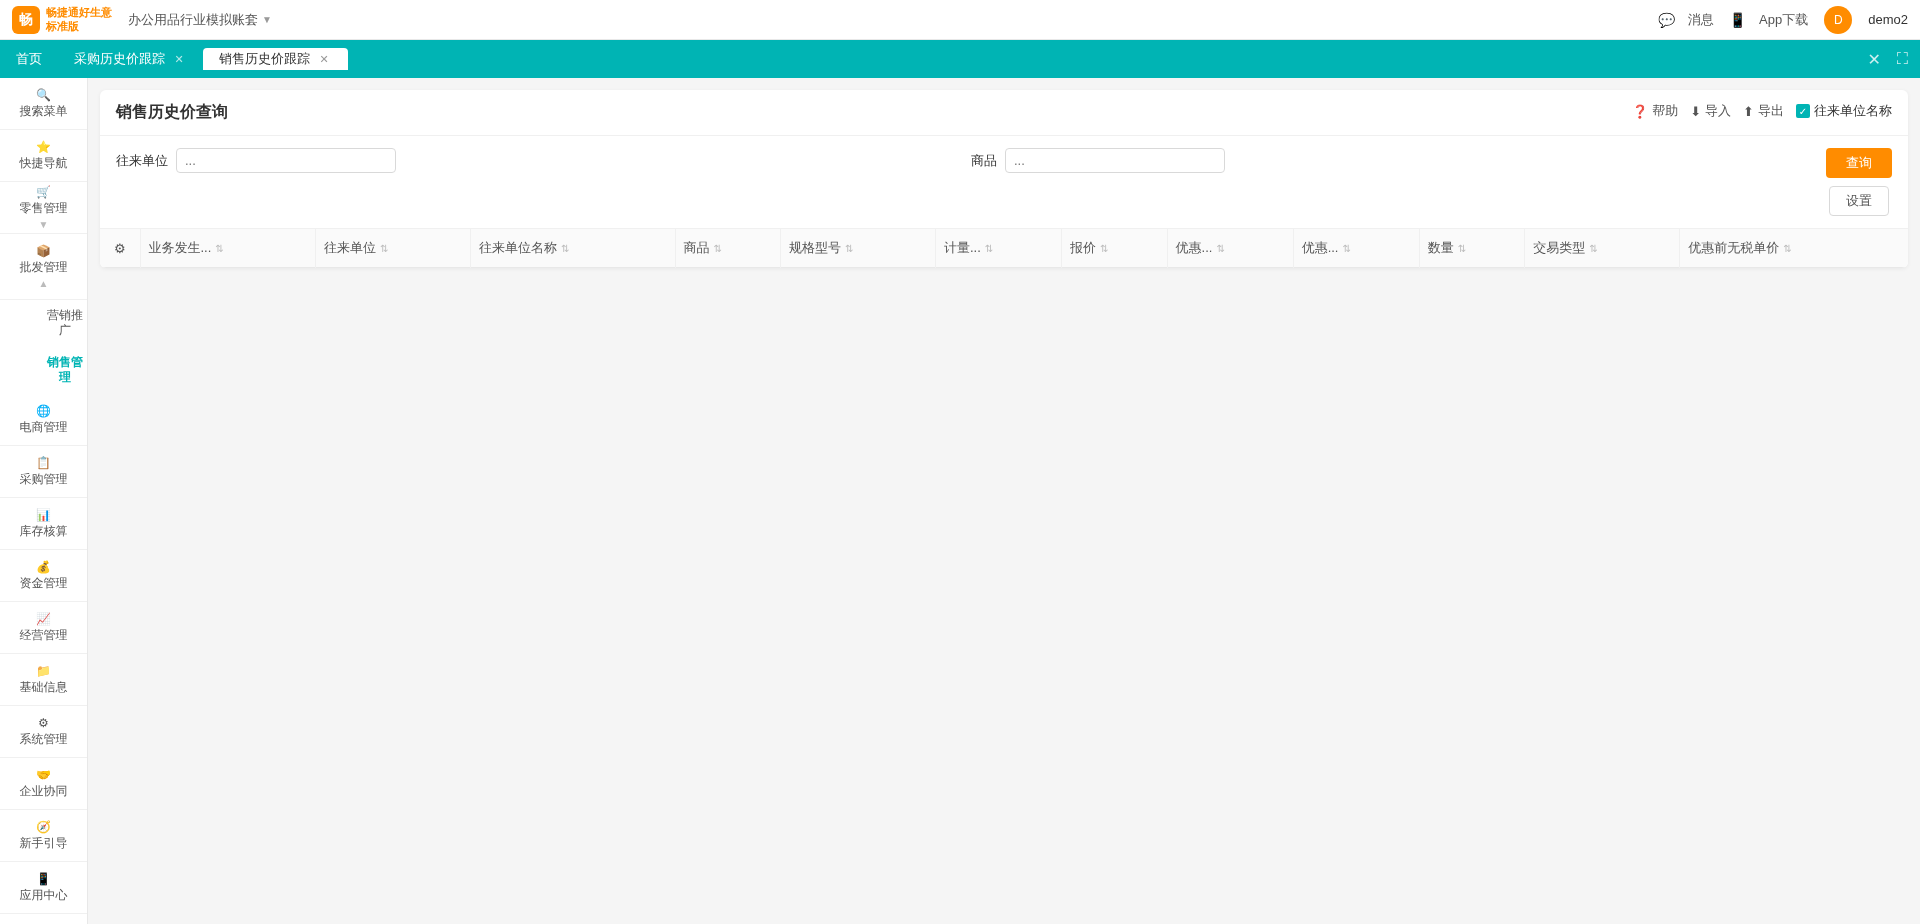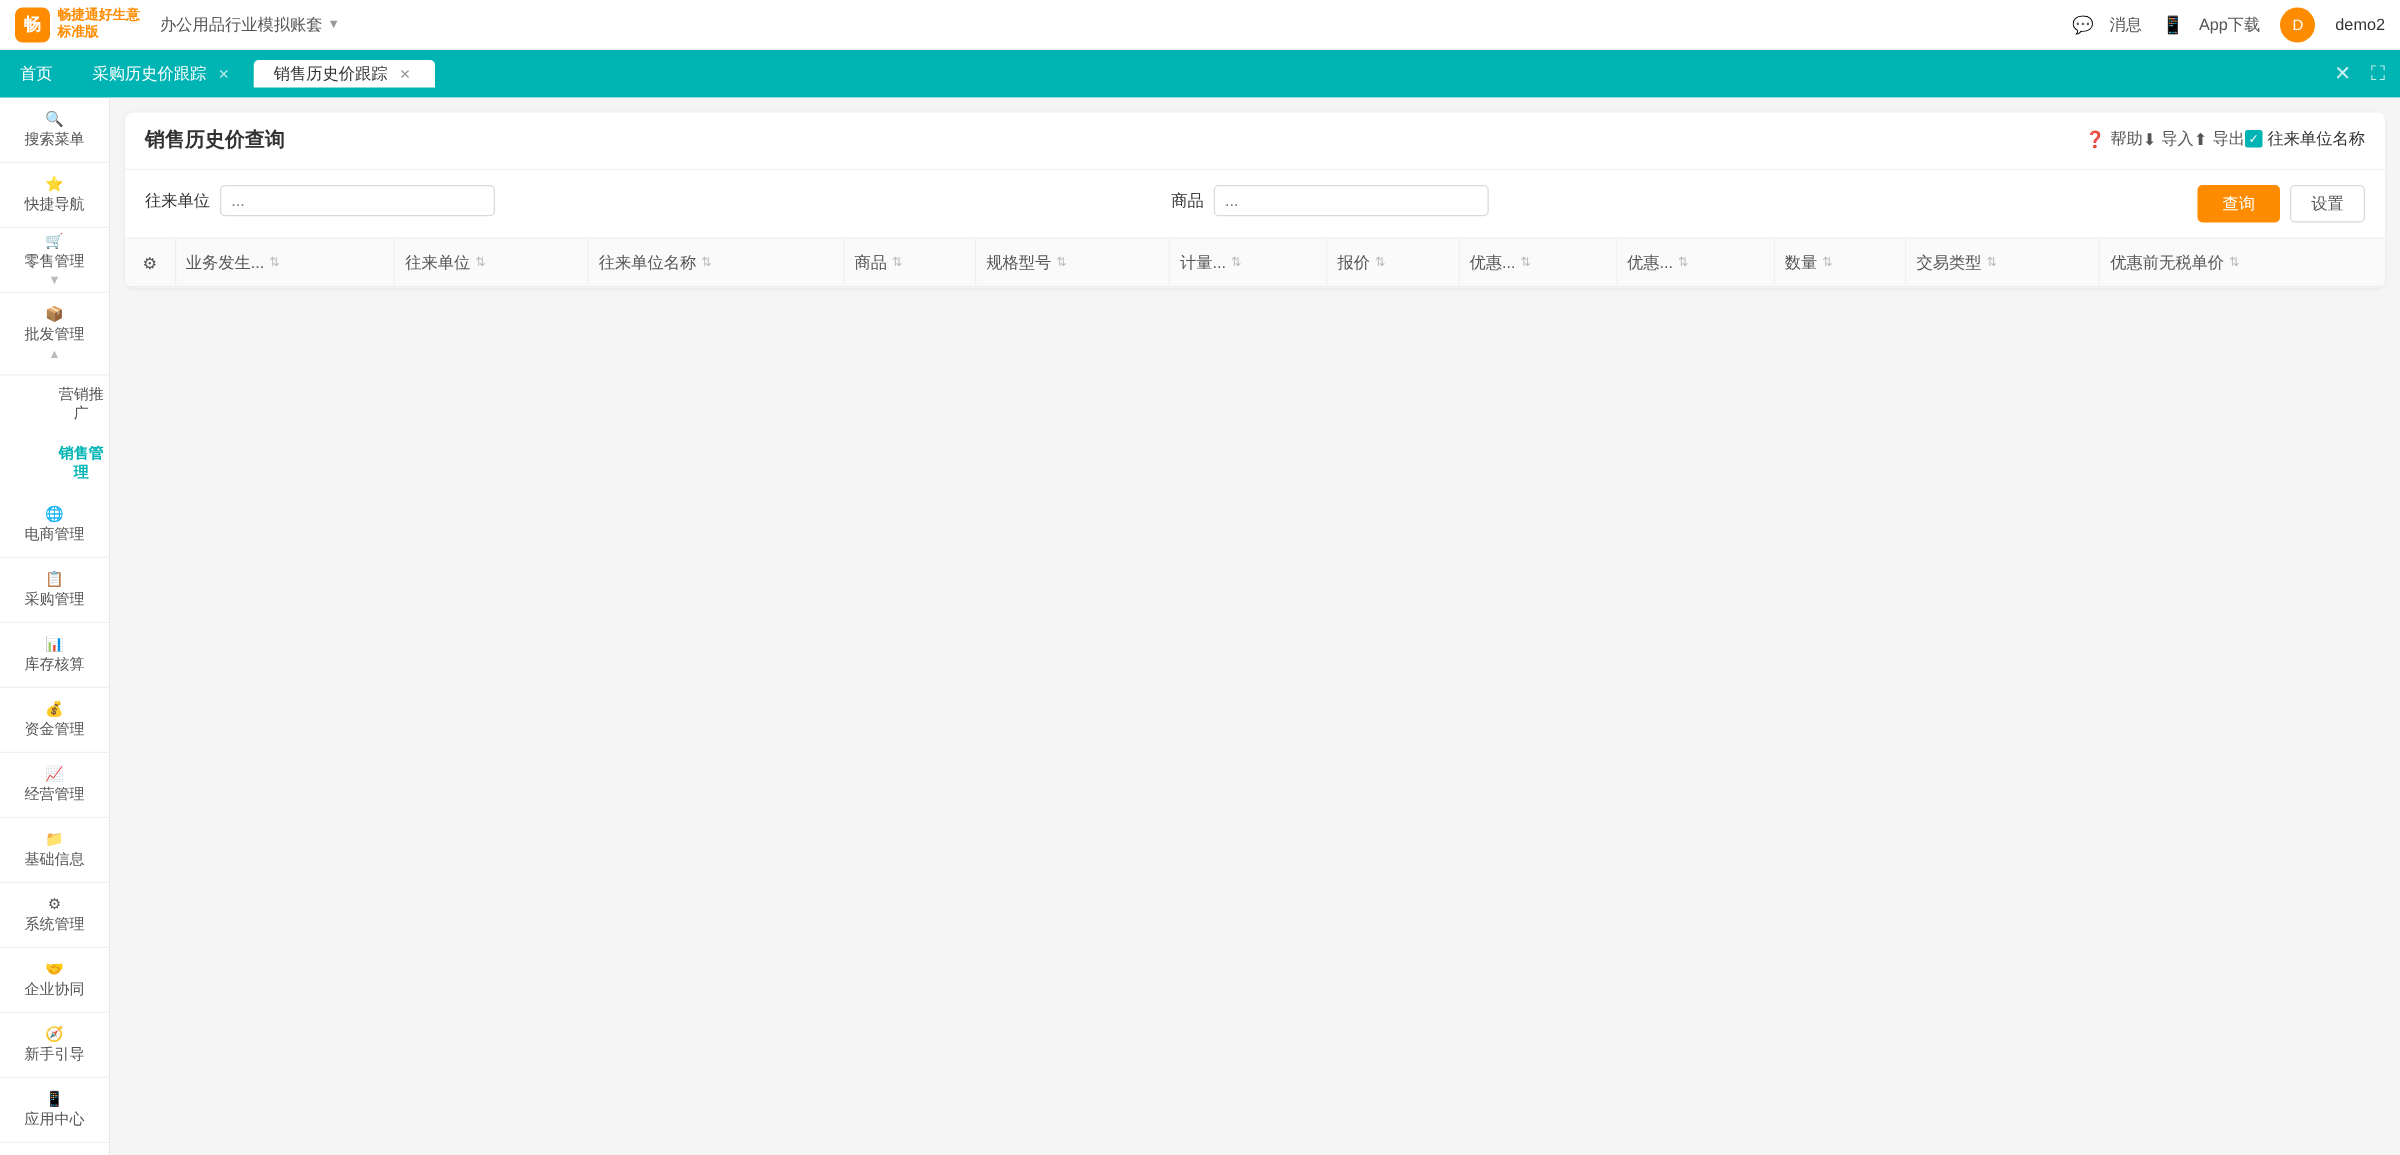--- a/index.html
+++ b/index.html
@@ -228,20 +228,21 @@
       border-bottom: 1px solid #f0f0f0;
     }
     .page-title {
       font-size: 16px;
       font-weight: bold;
       color: #333;
     }
     .page-title-actions {
       display: flex;
       align-items: center;
+      gap: 12px;
     }
     .action-link {
       display: flex;
       align-items: center;
       gap: 4px;
       color: #555;
       font-size: 13px;
       cursor: pointer;
     }
     .checkbox-label {
@@ -331,20 +332,21 @@
       font-size: 13px;
       color: #333;
       width: 220px;
       outline: none;
     }
     .filter-actions {
       display: flex;
       align-items: center;
       gap: 8px;
       margin-left: auto;
+      flex-direction: column;
     }
     .btn-primary {
       background: #ff8c00;
       color: #fff;
       border: none;
       border-radius: 4px;
       padding: 6px 20px;
       font-size: 13px;
       cursor: pointer;
     }

